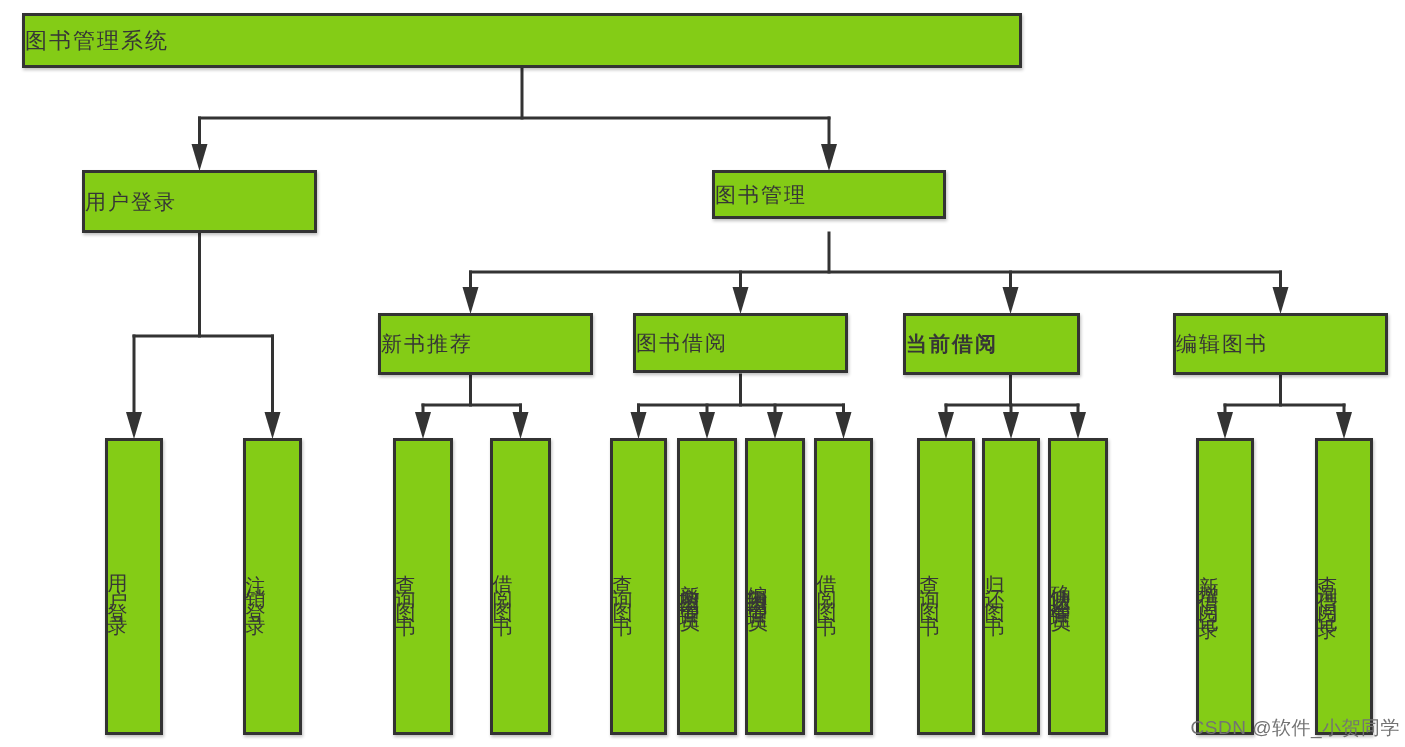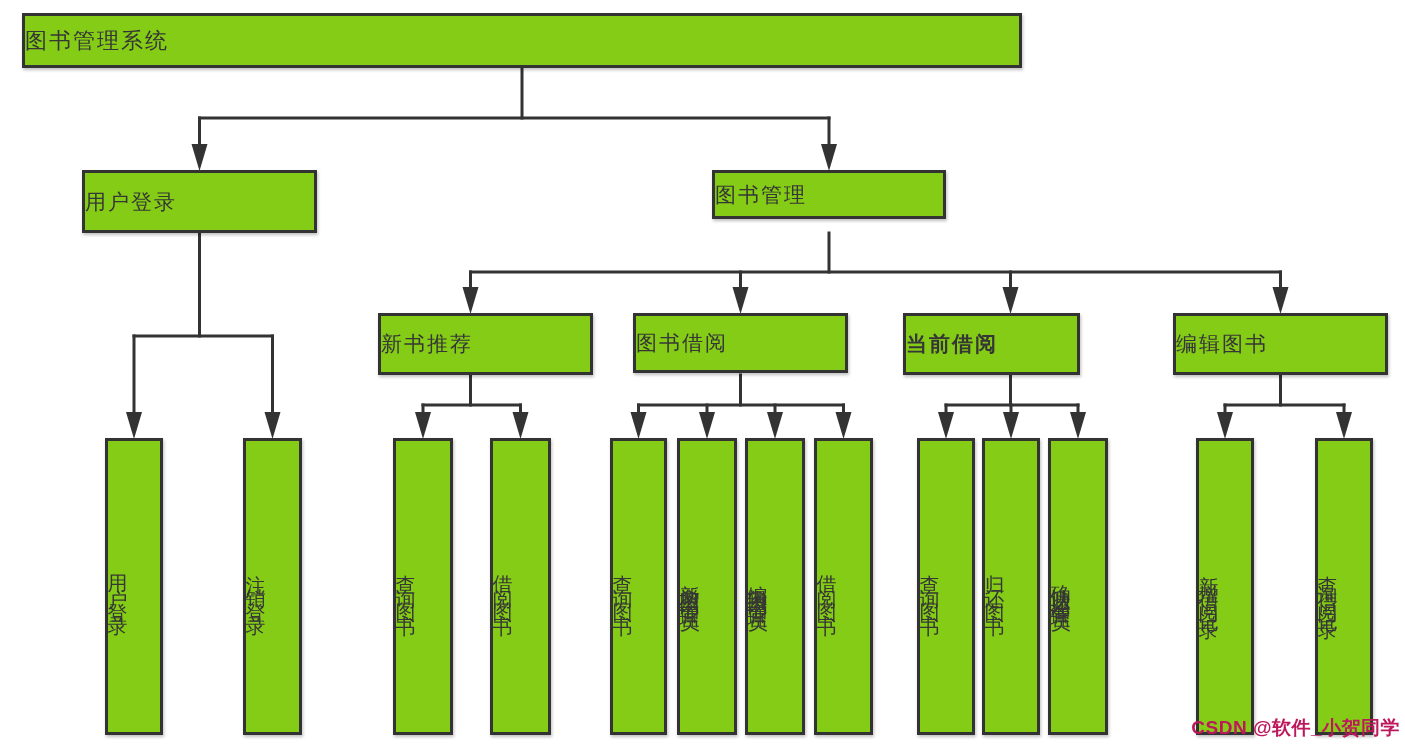--- a/index.html
+++ b/index.html
@@ -48,24 +48,23 @@
     line-height: 1;
   }
   .node.tall .label.sp-l { letter-spacing: 14px; }
   .node.tall .label.sp-m { letter-spacing: 9px; }
   .node.tall .label.sp-s { letter-spacing: 4px; }
   .watermark {
     position: absolute;
     right: 5px;
     bottom: 6px;
     font-size: 19px;
-    color: #be185d;
+    color: #737373;
     letter-spacing: 0.5px;
     white-space: nowrap;
-    font-weight: bold;
   }
 </style>
 </head>
 <body>
 
 <div class="canvas">
   <svg class="connector-svg" id="connectors" viewBox="0 0 1405 747" xmlns="http://www.w3.org/2000/svg">
       <line x1="522" y1="68" x2="522" y2="118" stroke="#333333" stroke-width="3" stroke-linecap="square"></line>
       <line x1="199.5" y1="118" x2="829" y2="118" stroke="#333333" stroke-width="3" stroke-linecap="square"></line>
       <line x1="199.5" y1="118" x2="199.5" y2="150" stroke="#333333" stroke-width="3" stroke-linecap="square"></line>

